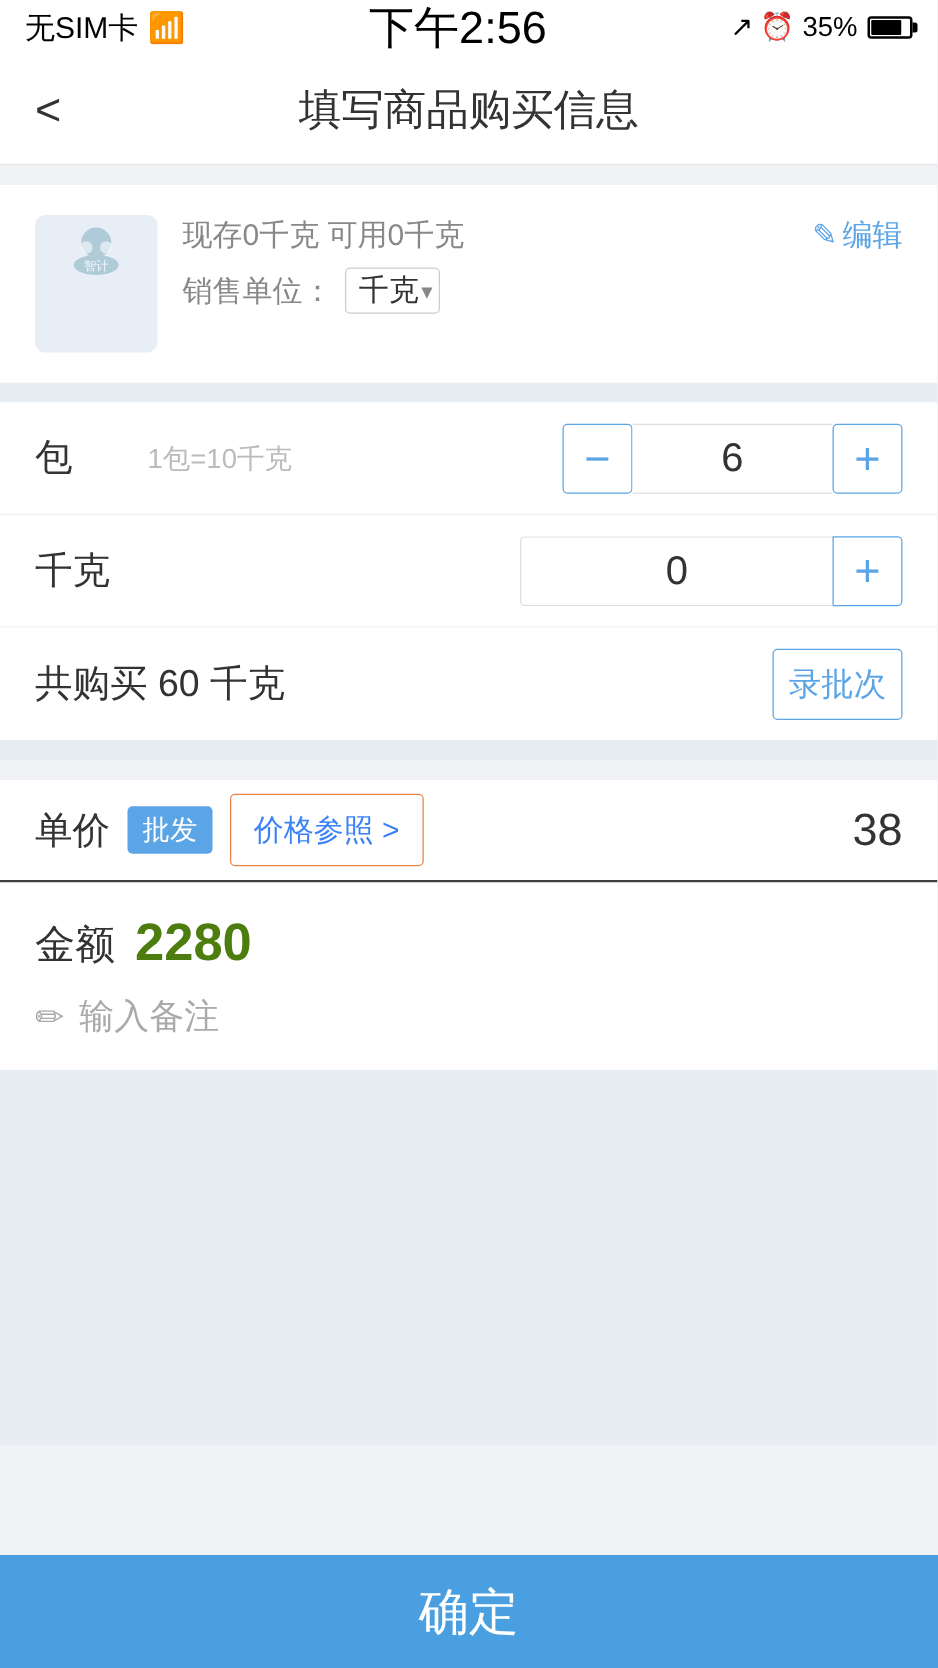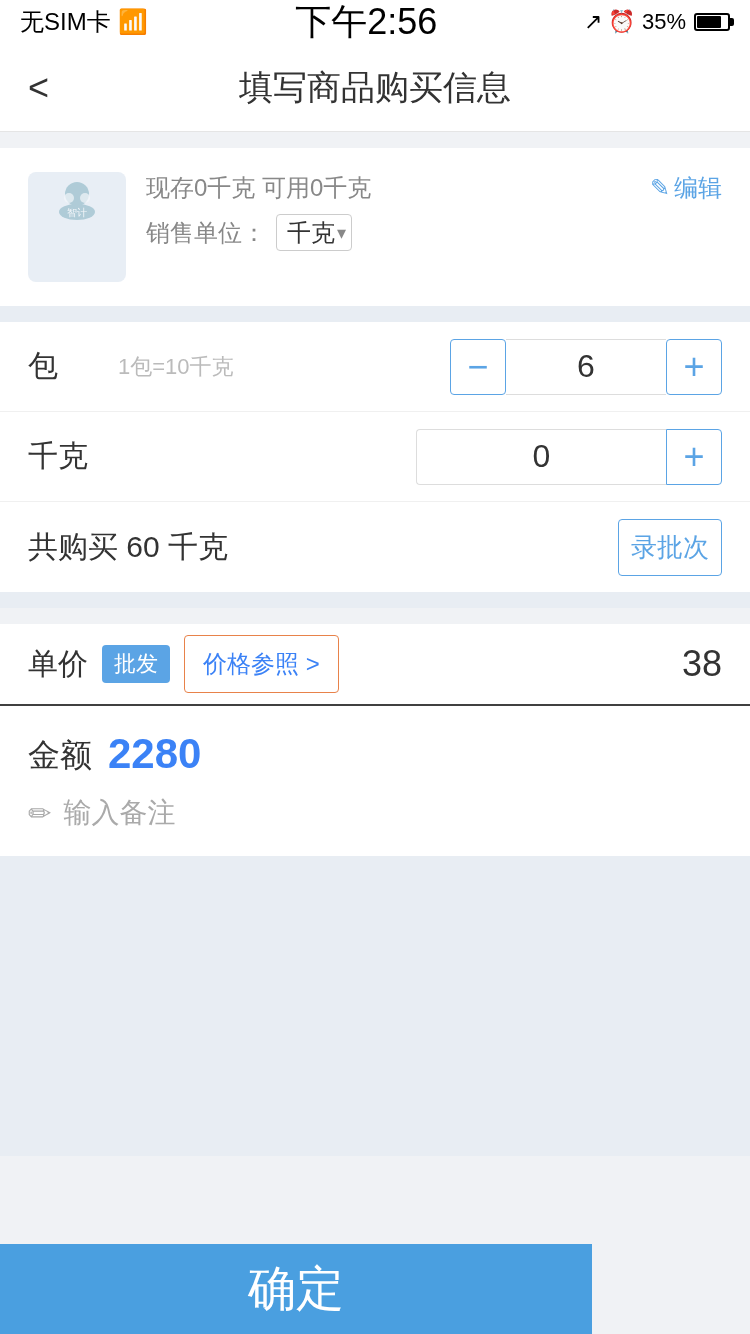--- a/index.html
+++ b/index.html
@@ -304,21 +304,21 @@
       margin-bottom: 16px;
     }
     .amount-label {
       font-size: 32px;
       color: #333;
       font-weight: 500;
     }
     .amount-value {
       font-size: 42px;
       font-weight: 600;
-      color: #3b82f6;
+      color: #4d7c0f;
       margin-left: 16px;
     }
     .remark-row {
       display: flex;
       align-items: center;
       gap: 12px;
     }
     .remark-icon {
       font-size: 28px;
       color: #aaa;
@@ -333,25 +333,25 @@
       background: #e8edf3;
       flex: 1;
       min-height: 300px;
     }
 
     
     .confirm-btn {
       position: fixed;
       bottom: 0;
       left: 0;
-      width: 592px;
+      width: 750px;
       height: 90px;
       background: #4a9fe0;
       color: #fff;
-      font-size: 48px;
+      font-size: 40px;
       display: flex;
       align-items: center;
       justify-content: center;
       cursor: pointer;
       border: none;
       z-index: 100;
     }
   </style>
 </head>
 <body>

